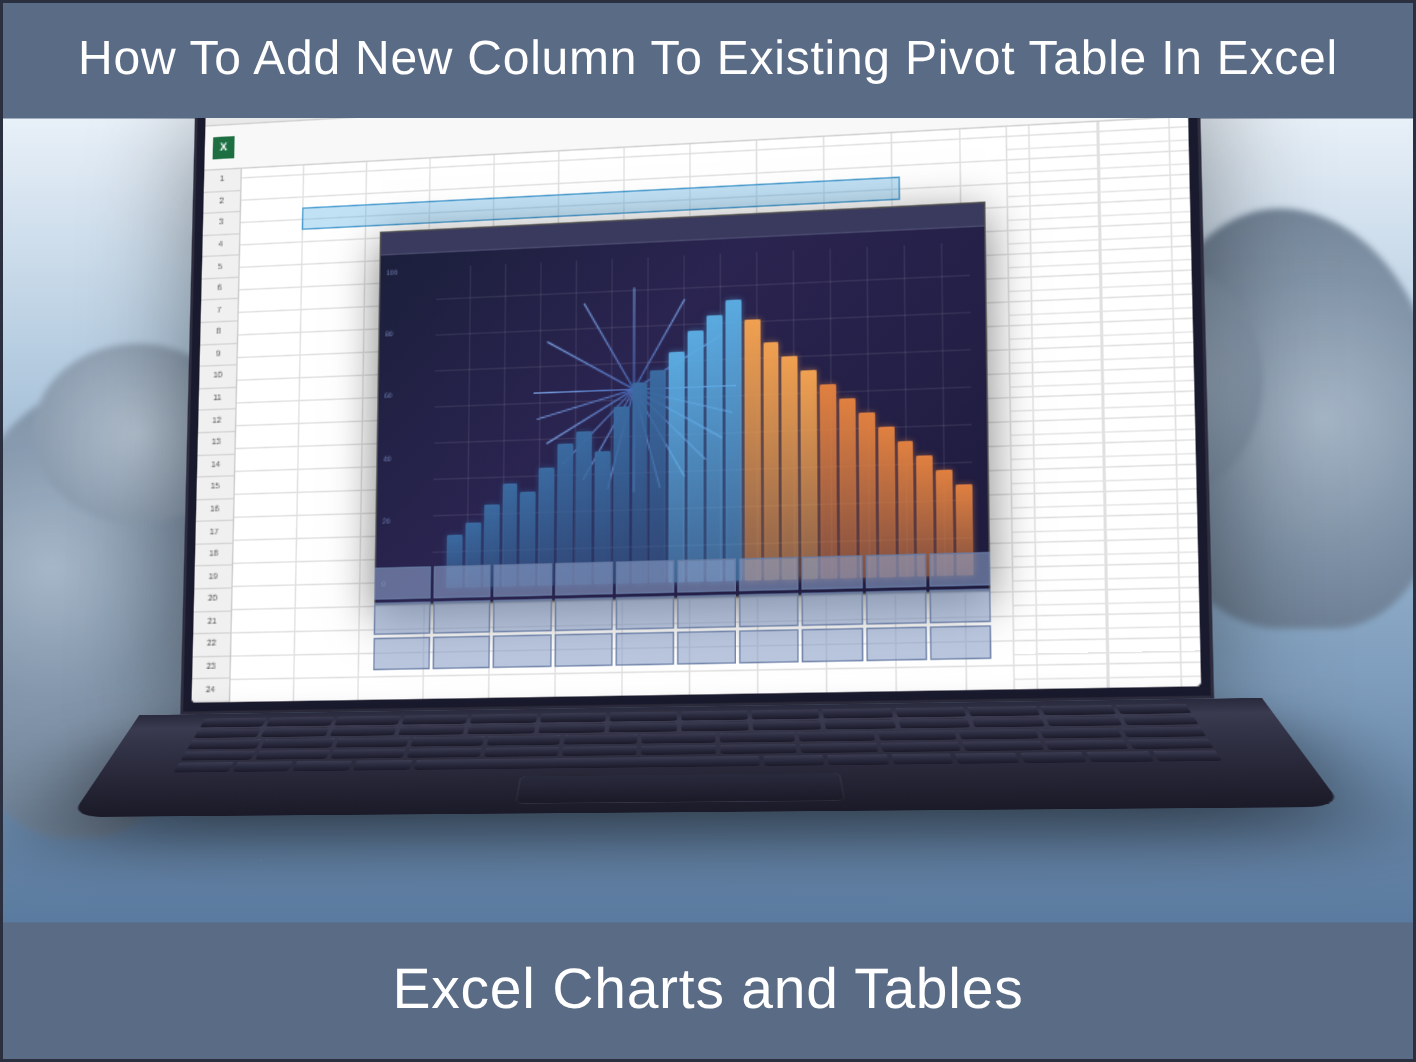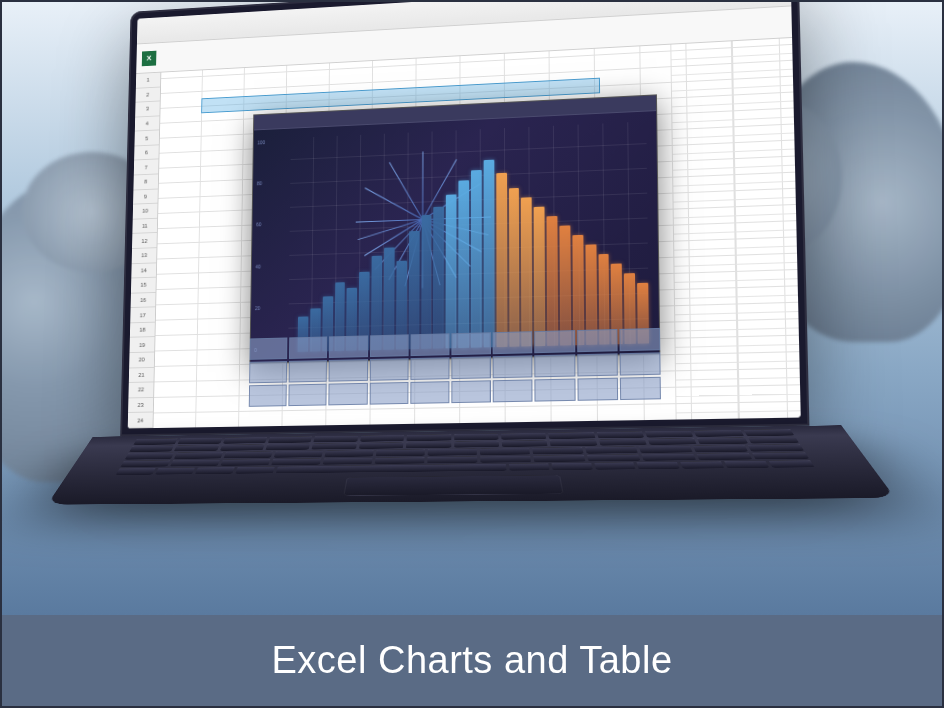--- a/index.html
+++ b/index.html
@@ -336,20 +336,23 @@
       font-size: 38px;
       font-weight: 400;
       letter-spacing: 0.5px;
     }
   </style>
 </head>
 <body>
 
 <div class="container">
 
+  <div class="header-banner">
+    <span>How To Add New Column To Existing Pivot Table In Excel</span>
+  </div>
 
   <div class="hero-image">
     <div class="clouds-left"></div>
     <div class="clouds-right"></div>
 
     <div class="laptop">
       <div class="laptop-screen">
         <div class="screen-content">
 
           <div class="excel-ribbon">
@@ -640,16 +643,16 @@
               <div class="key"></div>
               <div class="key"></div>
             </div>
           </div>
         <div class="trackpad"></div>
       </div>
     </div>
   </div>
 
   <div class="footer-banner">
-    <span>Excel Charts and Table</span>
+    <span>Excel Charts and Tables</span>
   </div>
 
 </div>
 
 </body></html>

